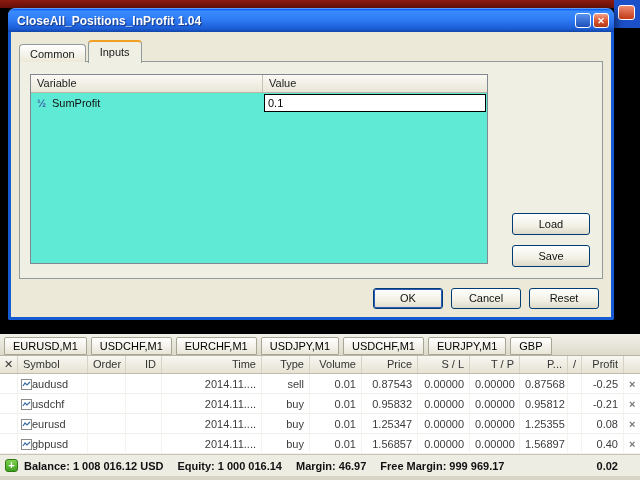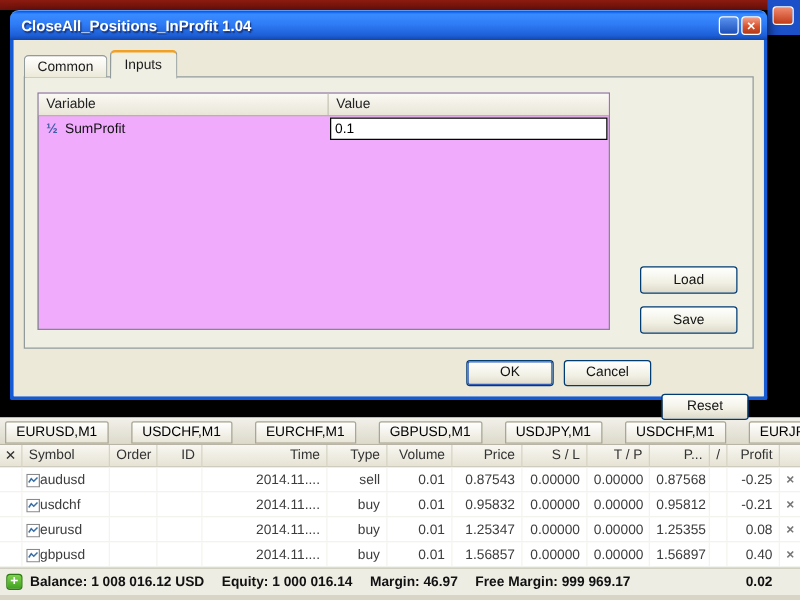--- a/index.html
+++ b/index.html
@@ -33,48 +33,48 @@
   .dialog-body { position: absolute; left: 0; top: 24px; right: 0; bottom: 0; background: #ECE9D8;
                  border-left: 3px solid #155BD4; border-right: 3px solid #155BD4; border-bottom: 3px solid #155BD4;
                  border-radius: 0 0 2px 2px; position: absolute; }
   .tabs { position: absolute; left: 8px; top: 7px; height: 23px; display: flex; align-items: flex-end; z-index: 2; }
   .tab { padding: 3px 10px 2px; border: 1px solid #919B9C; border-bottom: none; border-radius: 4px 4px 0 0;
          background: linear-gradient(#FFFFFF, #ECE9D8); margin-right: 2px; color: #1a1a1a; }
   .tab.sel { padding: 4px 11px 5px; background: #F0EFE4; border-top: 2px solid #F0A125; margin-bottom: -1px; }
   .tabpage { position: absolute; left: 8px; right: 8px; top: 29px; height: 218px;
              border: 1px solid #919B9C; background: #F0EFE4; }
   .plist { position: absolute; left: 10px; top: 12px; width: 458px; height: 190px;
-           border: 1px solid #828790; background: #f0abfc; }
+           border: 1px solid #828790; background: #5eead4; }
   .pl-grid { display: grid; grid-template-columns: 232px 1fr; }
   .pl-head { height: 18px; background: linear-gradient(#FAF9F3, #E9E6D8); border-bottom: 1px solid #B7B4A5; }
   .pl-hc { padding: 2px 6px; border-right: 1px solid #C6C3B4; color: #222; }
   .pl-hc:last-child { border-right: none; }
   .pl-row { height: 20px; align-items: center; }
   .pl-var { display: flex; align-items: center; gap: 4px; padding-left: 4px; color: #111; }
   .pico { color: #3E5FA8; font-size: 11px; font-weight: bold; width: 13px; text-align: center; }
   .pl-val { padding: 0 1px; }
   .val-input { width: 100%; height: 18px; border: 1px solid #000; font: 11px "Liberation Sans", sans-serif;
                padding: 1px 3px; background: #fff; }
   .xp-btn { position: absolute; height: 22px; border: 1px solid #003C74; border-radius: 3px;
             background: linear-gradient(#FFFFFF, #F2F0E4 60%, #DDDACA); font: 11px "Liberation Sans", sans-serif;
             color: #111; text-align: center; line-height: 20px; }
   .btn-load { right: 12px; top: 151px; width: 78px; }
   .btn-save { right: 12px; top: 183px; width: 78px; }
   .btn-ok, .btn-cancel, .btn-reset { top: 256px; width: 70px; height: 21px; line-height: 19px; }
   .btn-ok { right: 168px; box-shadow: inset 0 0 0 1px #2F5BB7; }
   .btn-cancel { right: 90px; }
-  .btn-reset { right: 12px; margin-top: 27px; }
+  .btn-reset { right: 12px; }
 
   
   .bottom { position: absolute; left: 0; top: 334px; width: 640px; height: 146px; background: #fff; z-index: 1; }
   .chartbar { position: absolute; left: 0; top: 0; right: 0; height: 22px;
               background: linear-gradient(#F2F1EA, #DDDACB); border-bottom: 1px solid #B8B5A6;
               display: flex; align-items: flex-end; padding-left: 4px; overflow: hidden; }
   .ctab { height: 18px; line-height: 16px; padding: 0 8px; border: 1px solid #A9A694; border-radius: 2px 2px 0 0;
-          background: linear-gradient(#FFFFFF, #E9E6D8); margin-right: 18px; white-space: nowrap; color: #000; }
+          background: linear-gradient(#FFFFFF, #E9E6D8); margin-right: 4px; white-space: nowrap; color: #000; }
   .t-grid { display: grid; grid-template-columns: 18px 70px 38px 36px 100px 48px 52px 56px 52px 50px 48px 14px 42px 16px; }
   .theader { position: absolute; left: 0; top: 22px; right: 0; height: 18px;
              background: linear-gradient(#F8F7F1, #E6E3D4); border-bottom: 1px solid #C0BDAC; color: #333; }
   .hc { padding: 2px 5px; border-right: 1px solid #D6D3C4; overflow: hidden; white-space: nowrap; }
   .hc:last-child { border-right: none; }
   .r { text-align: right; }
   .center { text-align: center; padding-left: 0; padding-right: 0; }
   .trows { position: absolute; left: 0; top: 40px; right: 0; }
   .trow { height: 20px; border-bottom: 1px solid #F0EFE9; align-items: center; color: #3C3C3C; background: #fff; }
   .tc { padding: 0 5px; overflow: hidden; white-space: nowrap; border-right: 1px solid #F4F3EE; height: 20px; line-height: 20px; }
@@ -137,21 +137,20 @@
     <div class="xp-btn btn-cancel">Cancel</div>
     <div class="xp-btn btn-reset">Reset</div>
   </div>
 </div>
 
 <div class="bottom">
   <div class="chartbar">
     <span class="ctab">EURUSD,M1</span>
     <span class="ctab">USDCHF,M1</span>
     <span class="ctab">EURCHF,M1</span>
-    <span class="ctab">GBPUSD,M1</span>
     <span class="ctab">USDJPY,M1</span>
     <span class="ctab">USDCHF,M1</span>
     <span class="ctab">EURJPY,M1</span>
     <span class="ctab">GBP</span>
   </div>
 
   <div class="theader t-grid">
     <div class="hc center">✕</div>
     <div class="hc">Symbol</div>
     <div class="hc r">Order</div>

